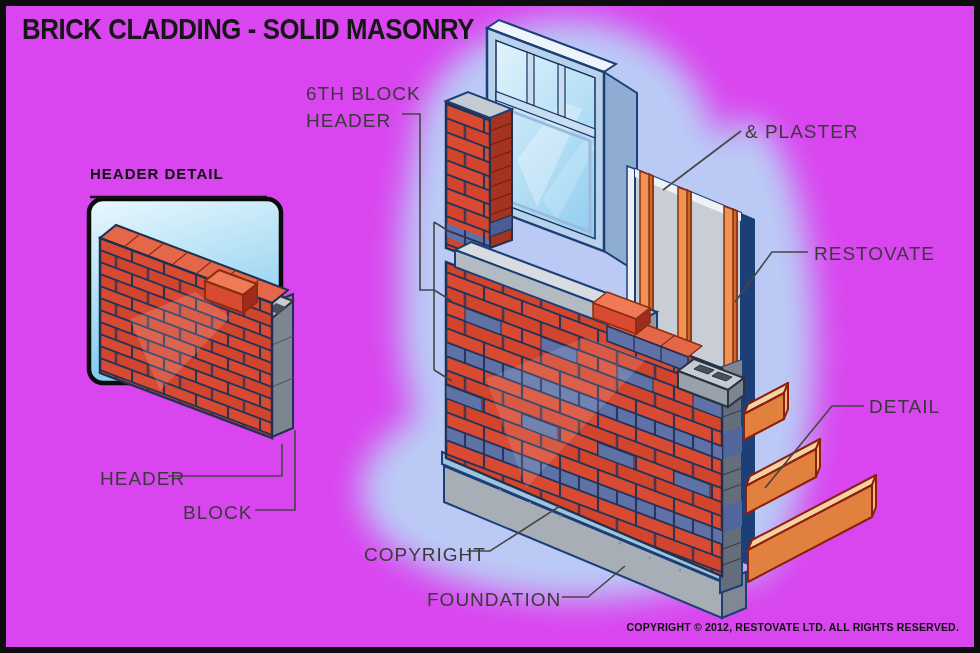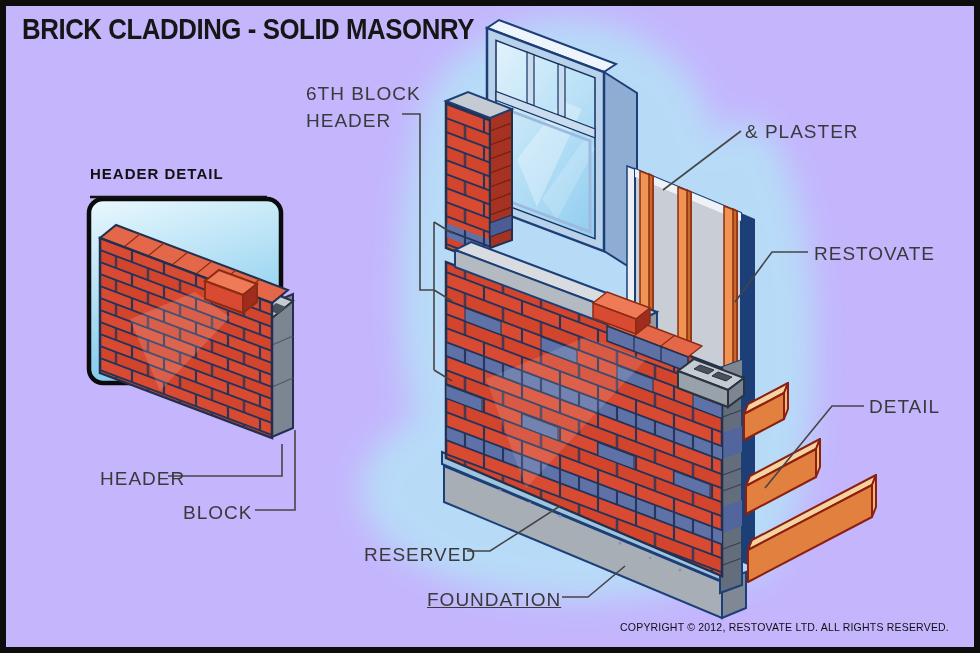--- a/index.html
+++ b/index.html
@@ -1,28 +1,28 @@
 <!DOCTYPE html>
 <html><head>
 <meta charset="utf-8">
 <style>
   html,body{margin:0;padding:0;background:#888;}
   .canvas{
-    position:relative;width:980px;height:653px;background:#c4b5fd;
+    position:relative;width:980px;height:653px;background:#d946ef;
     font-family:"Liberation Sans",sans-serif;overflow:hidden;
   }
   .frame{position:absolute;inset:0;border:6px solid #0d0d0d;pointer-events:none;}
   .art{position:absolute;left:0;top:0;}
   .title{
     position:absolute;left:22px;top:12px;font-size:30px;font-weight:700;color:#161616;
     letter-spacing:-0.5px;transform:scaleX(.86);transform-origin:left center;white-space:nowrap;
   }
   .lbl{position:absolute;color:#3a3a3a;font-size:19px;letter-spacing:1px;white-space:nowrap;line-height:27px;}
   .lbl.bold{font-weight:700;color:#111;}
-  .copyright{position:absolute;right:31px;top:621px;font-size:10.5px;font-weight:400;color:#101010;letter-spacing:0.2px;}
+  .copyright{position:absolute;right:21px;top:621px;font-size:10.5px;font-weight:700;color:#101010;letter-spacing:0.2px;}
 </style>
 </head>
 <body>
 
 <div class="canvas">
 
   <svg class="art" width="980" height="653" viewBox="0 0 980 653">
     <defs>
       <linearGradient id="glassGrad" x1="0" y1="0" x2="1" y2="1">
         <stop offset="0" stop-color="#e2f3fc"></stop>
@@ -261,20 +261,20 @@
   </div>
 
   <div class="lbl" style="left:814px;top:240px;">RESTOVATE</div>
 
   <div class="lbl" style="left:869px;top:393px;">DETAIL</div>
 
   <div class="lbl" style="left:100px;top:465px;">HEADER</div>
 
   <div class="lbl" style="left:183px;top:499px;">BLOCK</div>
 
-  <div class="lbl" style="left:364px;top:541px;">RESERVED</div>
-
-  <div class="lbl" style="left:427px;top:586px;text-decoration:underline;">FOUNDATION</div>
+  <div class="lbl" style="left:364px;top:541px;">COPYRIGHT</div>
+
+  <div class="lbl" style="left:427px;top:586px;">FOUNDATION</div>
 
   <div class="copyright">COPYRIGHT © 2012, RESTOVATE LTD. ALL RIGHTS RESERVED.</div>
 
   <div class="frame"></div>
 </div>
 
 </body></html>

